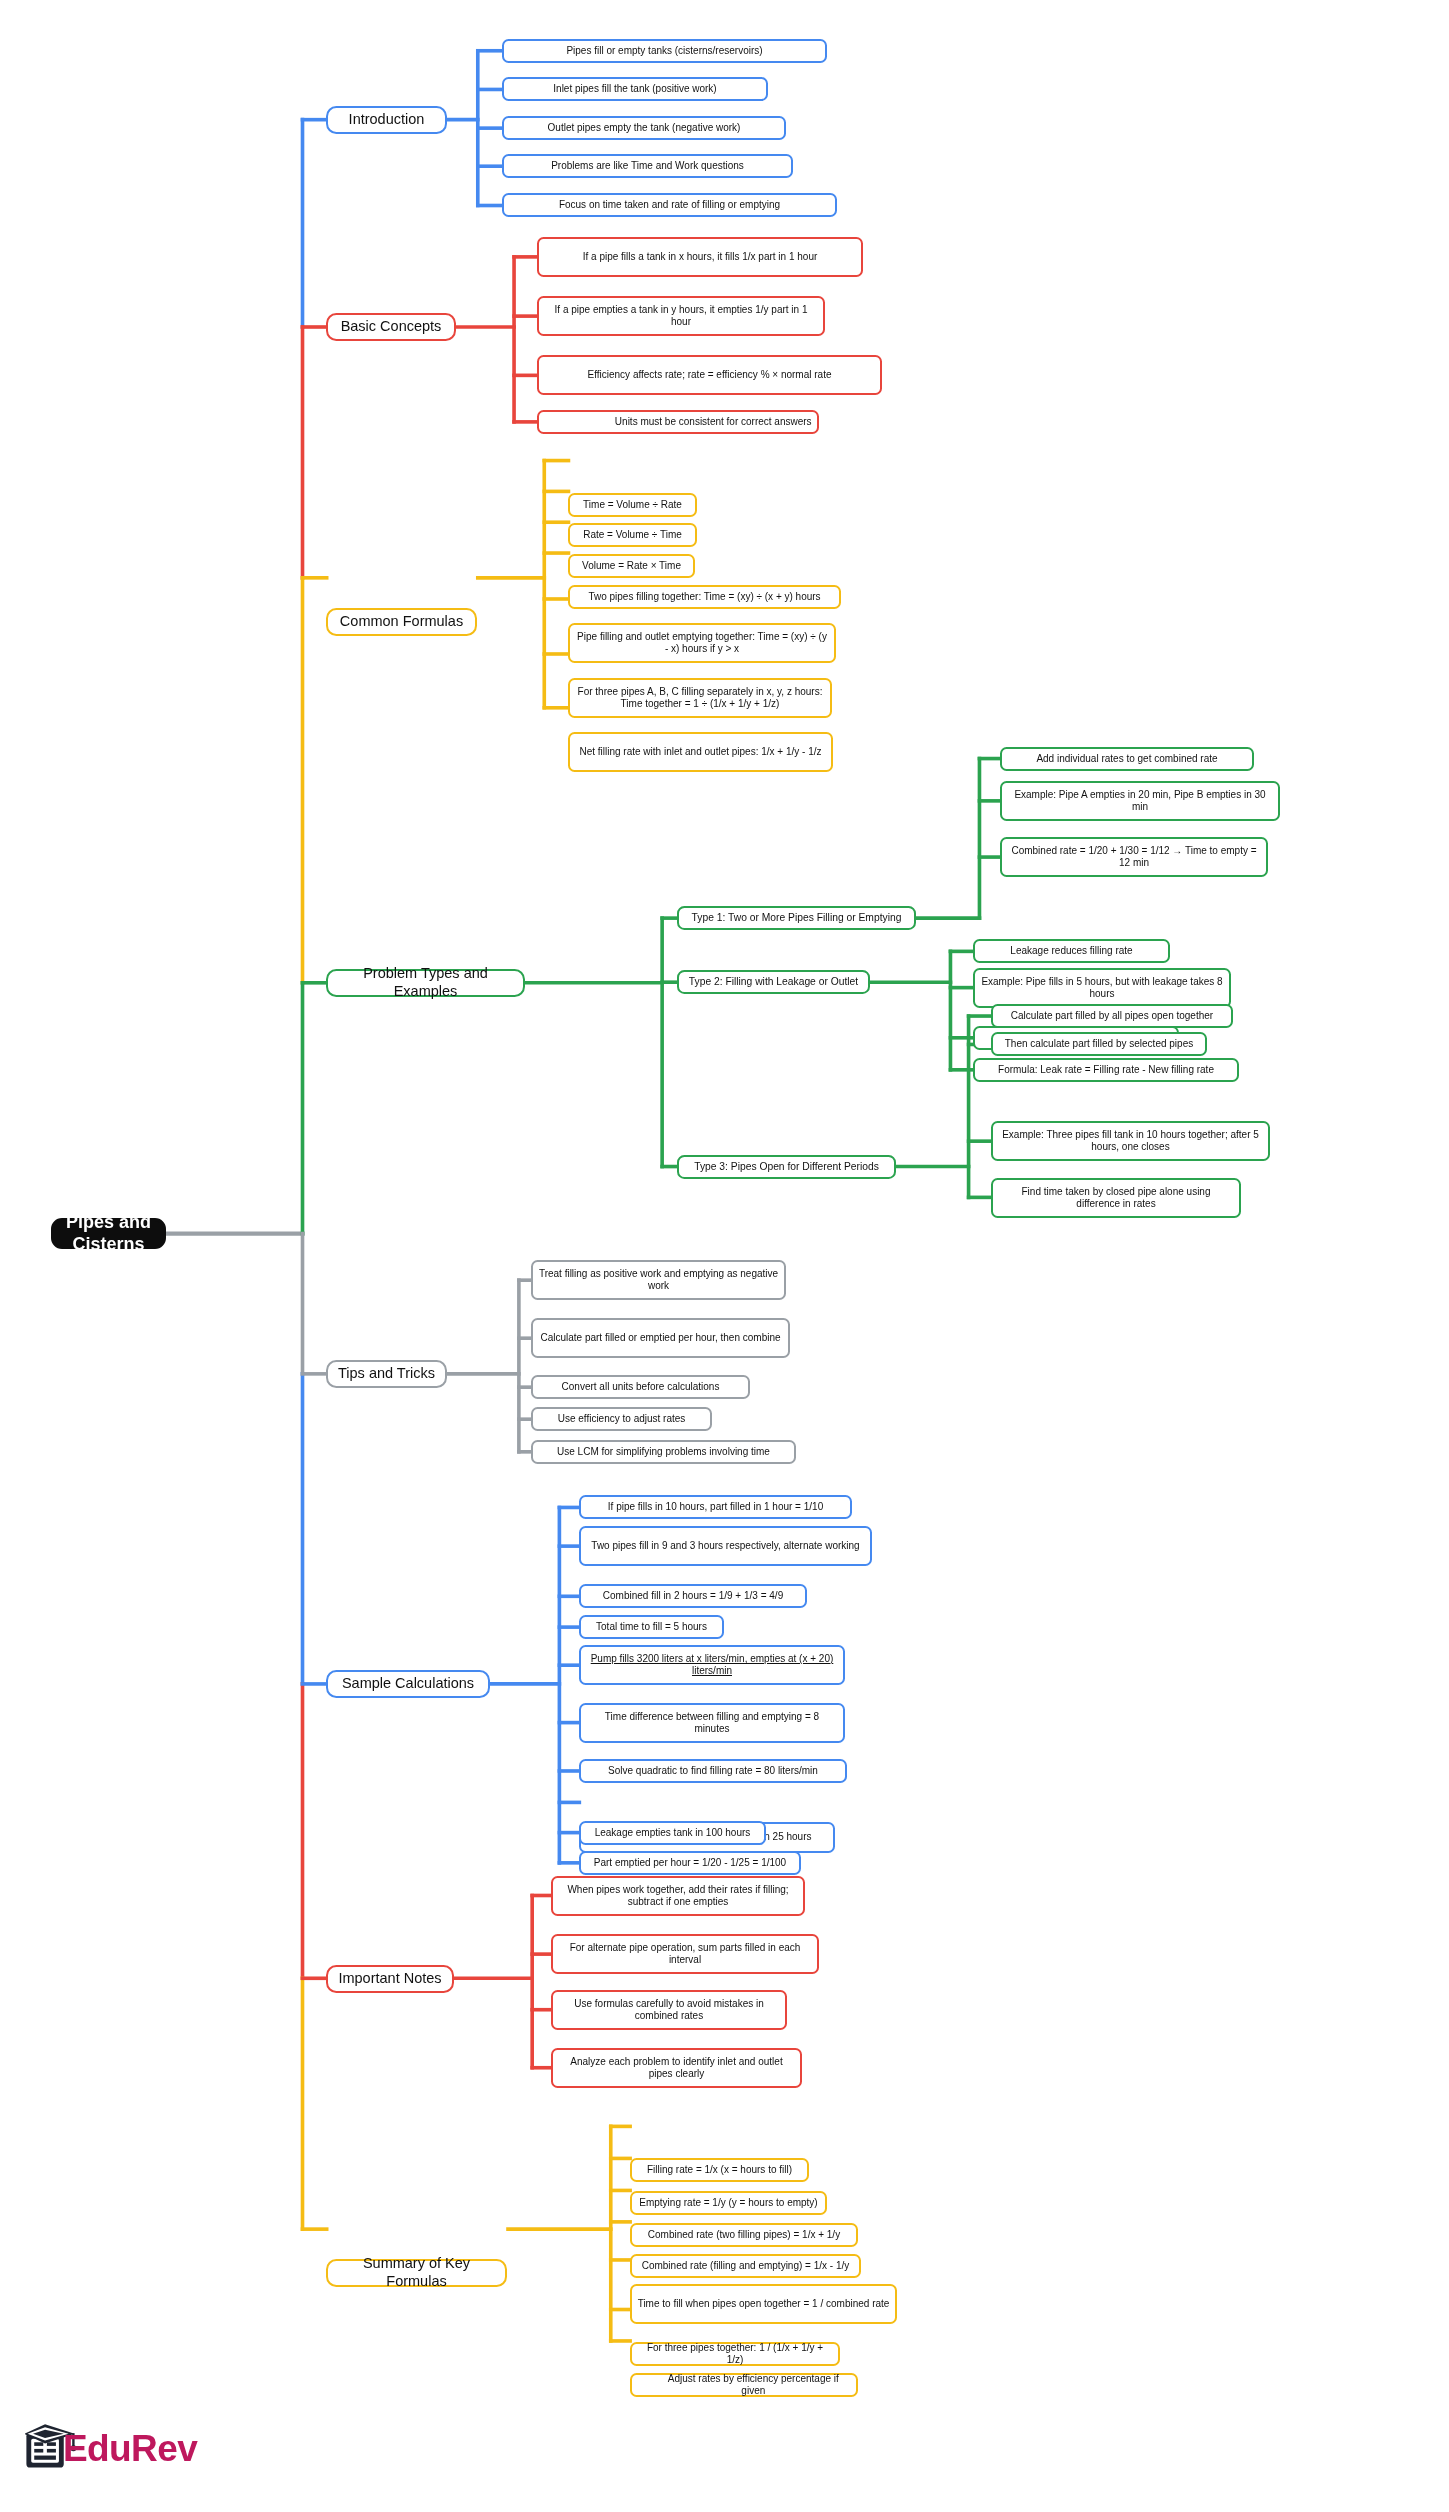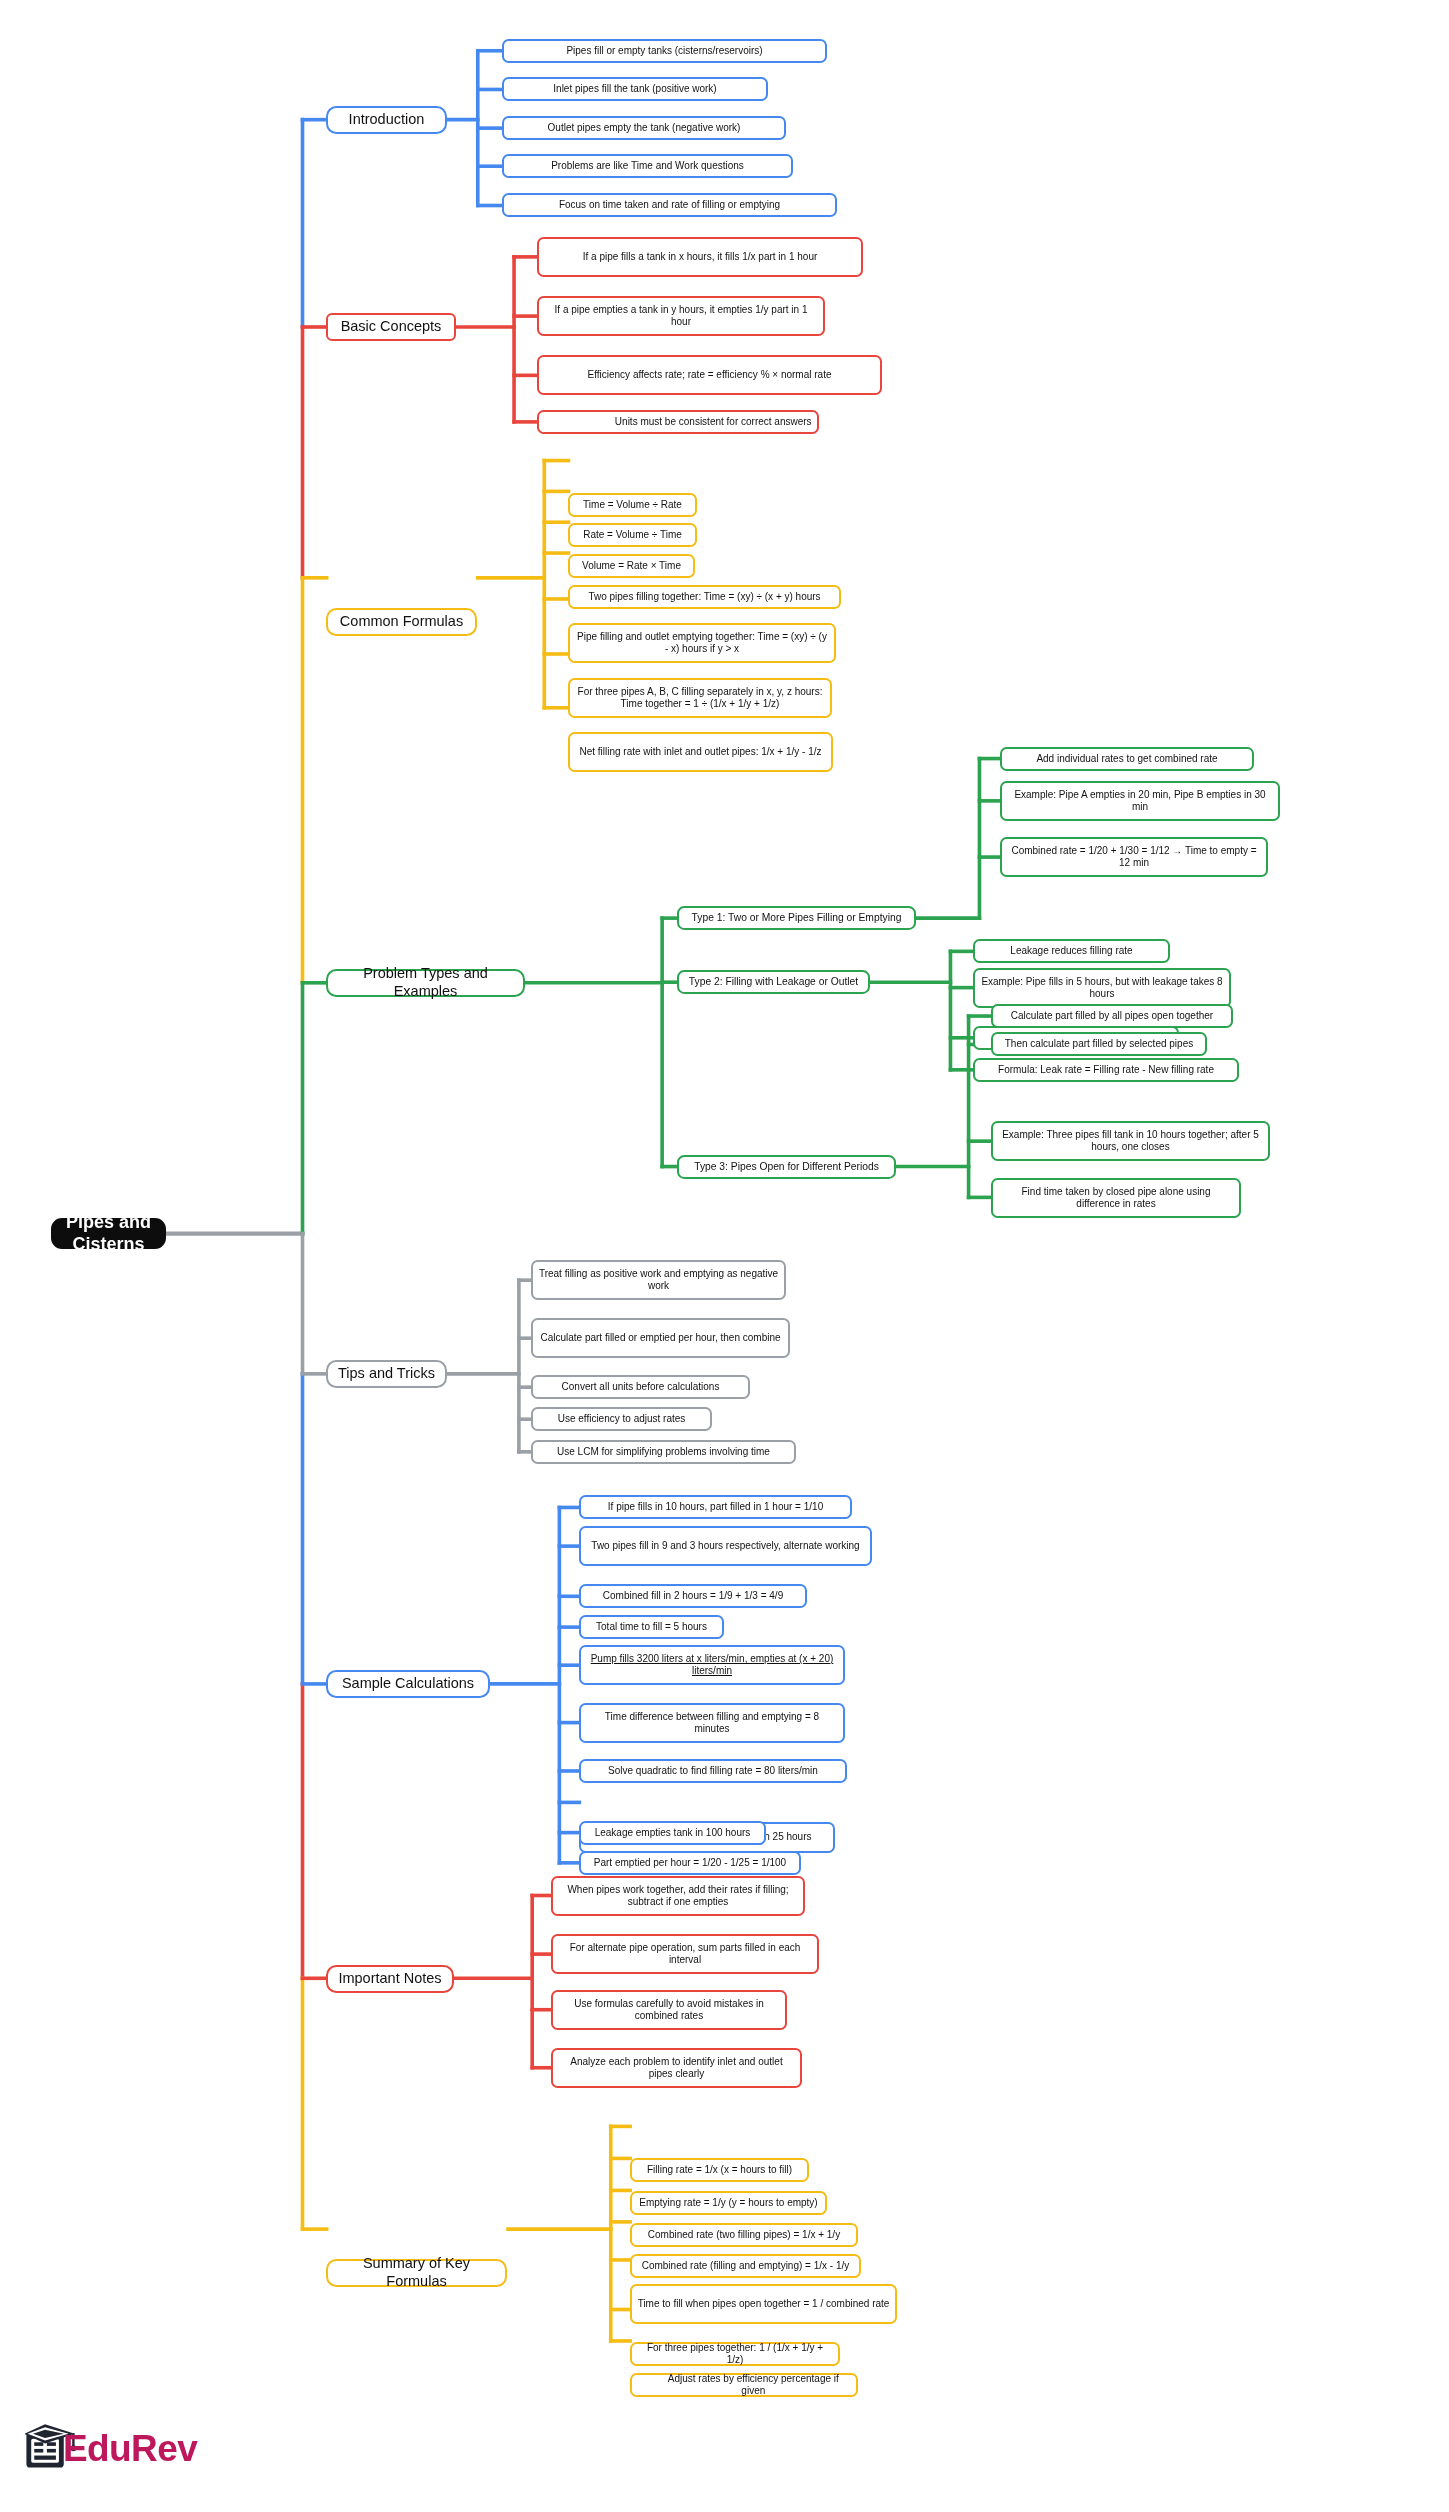--- a/index.html
+++ b/index.html
@@ -175,21 +175,21 @@
       </div>
       <div class="node leaf c-blue" style="left: 502px; top: 116px; width: 284px; min-height: 24px; height: 24px;">
         <span>Outlet pipes empty the tank (negative work)</span>
       </div>
       <div class="node leaf c-blue" style="left: 502px; top: 154px; width: 291px; min-height: 24px; height: 24px;">
         <span>Problems are like Time and Work questions</span>
       </div>
       <div class="node leaf c-blue" style="left: 502px; top: 193px; width: 335px; min-height: 24px; height: 24px;">
         <span>Focus on time taken and rate of filling or emptying</span>
       </div>
-      <div class="node branch c-red" style="left: 326px; top: 313px; width: 130px; min-height: 28px; height: 28px; border-radius: 6px;">
+      <div class="node branch c-red" style="left: 326px; top: 313px; width: 130px; min-height: 28px; height: 28px;">
         <span>Basic Concepts</span>
       </div>
       <div class="node leaf c-red" style="left: 537px; top: 237px; width: 326px; min-height: 40px; height: 40px;">
         <span>If a pipe fills a tank in x hours, it fills 1/x part in 1 hour</span>
       </div>
       <div class="node leaf c-red" style="left: 537px; top: 296px; width: 288px; min-height: 40px; height: 40px;">
         <span>If a pipe empties a tank in y hours, it empties 1/y part in 1 hour</span>
       </div>
       <div class="node leaf c-red" style="left: 537px; top: 355px; width: 345px; min-height: 40px; height: 40px;">
         <span>Efficiency affects rate; rate = efficiency % × normal rate</span>

